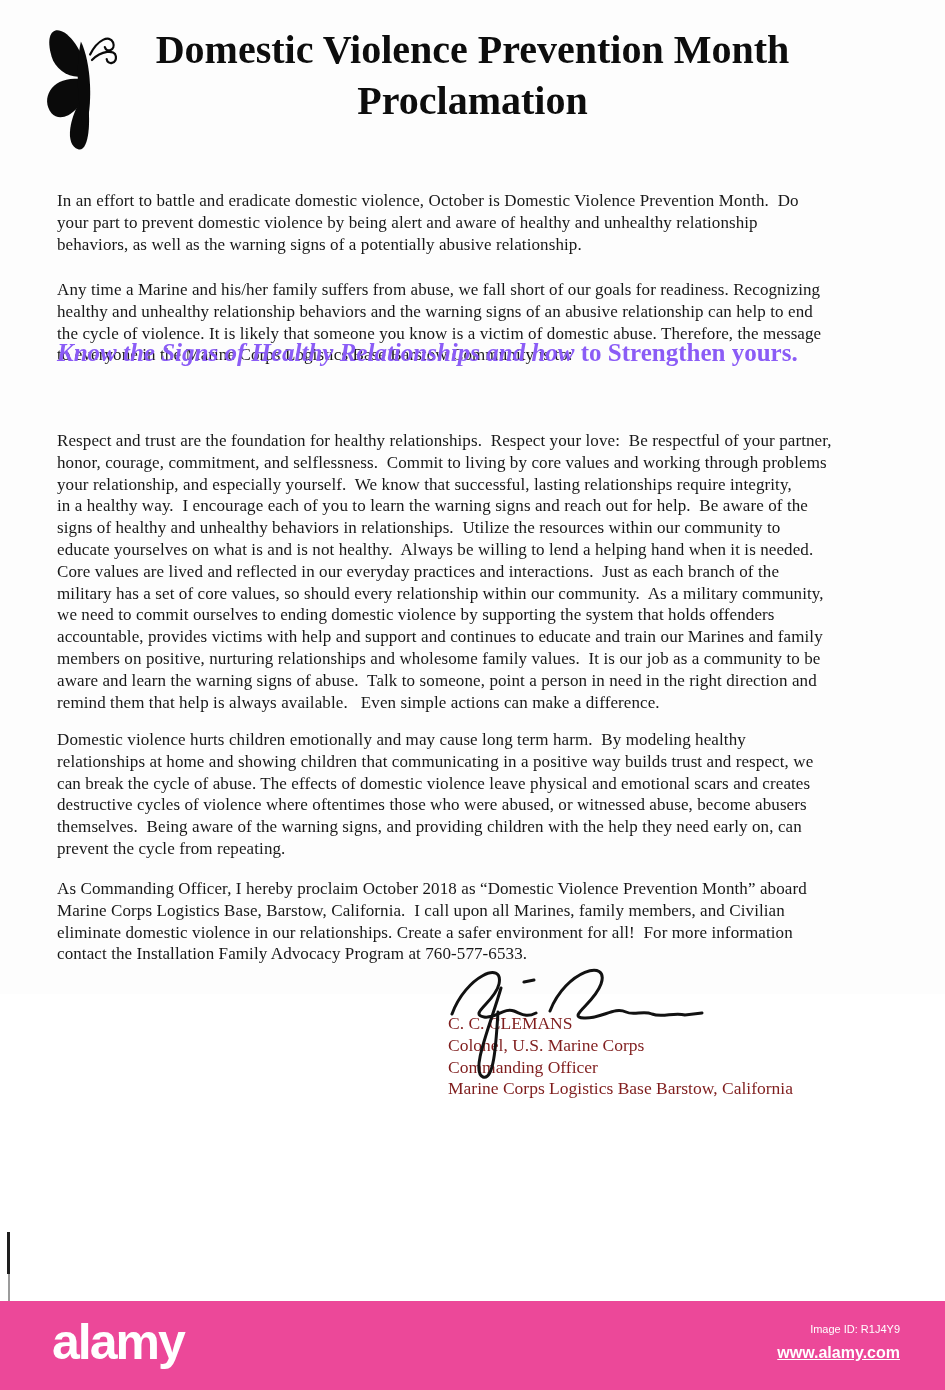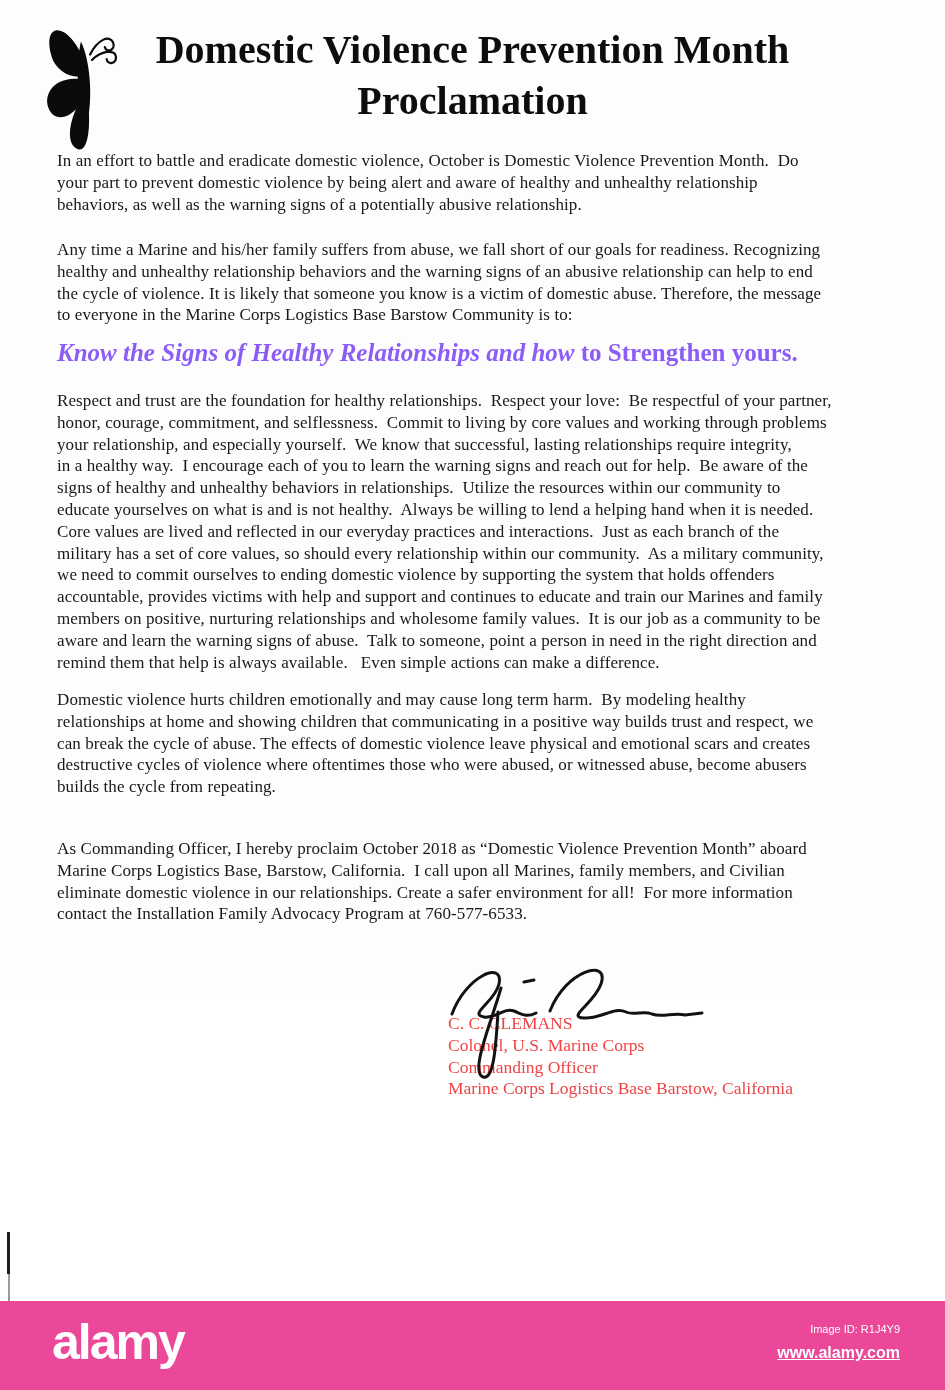--- a/index.html
+++ b/index.html
@@ -21,38 +21,38 @@
     text-align:center; font-weight:bold;
     font-size:40px; line-height:51px; letter-spacing:0px;
     color:#0d0d0d;
   }
   .butterfly {
     position:absolute; left:38px; top:14px; width:84px; height:138px;
   }
   
   .para {
     position:absolute; left:57px; width:840px;
-    font-size:17px; line-height:21.8px; letter-spacing:0.1px;
+    font-size:17px; line-height:21.8px; letter-spacing:0.1px;margin-top:40px;
   }
   .ln { white-space:pre; }
   .u { }
   .heading {
     position:absolute; left:57px; top:337px; width:840px;
     font-size:25px; line-height:31px; font-weight:bold;
     white-space:pre; color:#8b5cf6;
   }
   .heading .it { font-style:italic; }
   
   .sig-script {
     position:absolute; left:438px; top:960px; width:300px; height:135px;
     z-index:3; pointer-events:none;
   }
   .sig-block {
     position:absolute; left:448px; top:1013px; width:420px;
-    font-size:17.5px; line-height:21.8px; color:#ef4444;
+    font-size:17.5px; line-height:21.8px; color:#7f1d1d;
   }
   
   .edge-mark  { position:absolute; left:7px;  top:1232px; width:3px; height:42px; background:#1e1e1e; }
   .edge-mark2 { position:absolute; left:8px;  top:1274px; width:2px; height:28px; background:#9b9b9b; }
   
   .alamy-bar {
     position:absolute; left:0; top:1301px; width:945px; height:89px;
     background:#ec4899;
   }
   .alamy-logo {
@@ -121,21 +121,22 @@
     <div class="ln">members on positive, nurturing relationships and wholesome family values.  It is our job as a community to be</div>
     <div class="ln">aware and learn the warning signs of abuse.  Talk to someone, point a person in need in the right direction and</div>
     <div class="ln">remind them that help is always available.   Even simple actions can make a difference.</div>
   </div>
 
   <div class="para" style="top:689px">
     <div class="ln">Domestic violence hurts children emotionally and may cause long term harm.  By modeling healthy</div>
     <div class="ln">relationships at home and showing children that communicating in a positive way builds trust and respect, we</div>
     <div class="ln">can break the cycle of abuse. The effects of domestic violence leave physical and emotional scars and creates</div>
     <div class="ln">destructive cycles of violence where oftentimes those who were abused, or witnessed abuse, become abusers</div>
-    <div class="ln">builds the cycle from repeating.</div>
+    <div class="ln">themselves.  Being aware of the warning signs, and providing children with the help they need early on, can</div>
+    <div class="ln">prevent the cycle from repeating.</div>
   </div>
 
   <div class="para" style="top:838px">
     <div class="ln">As Commanding Officer, I hereby proclaim October 2018 as “Domestic Violence Prevention Month” aboard</div>
     <div class="ln">Marine Corps Logistics Base, Barstow, California.  I call upon all Marines, family members, and Civilian</div>
     <div class="ln">eliminate domestic violence in our relationships. Create a safer environment for all!  For more information</div>
     <div class="ln">contact the Installation Family Advocacy Program at 760-577-6533.</div>
   </div>
 
   <svg class="sig-script" viewBox="0 0 300 135" xmlns="http://www.w3.org/2000/svg">

